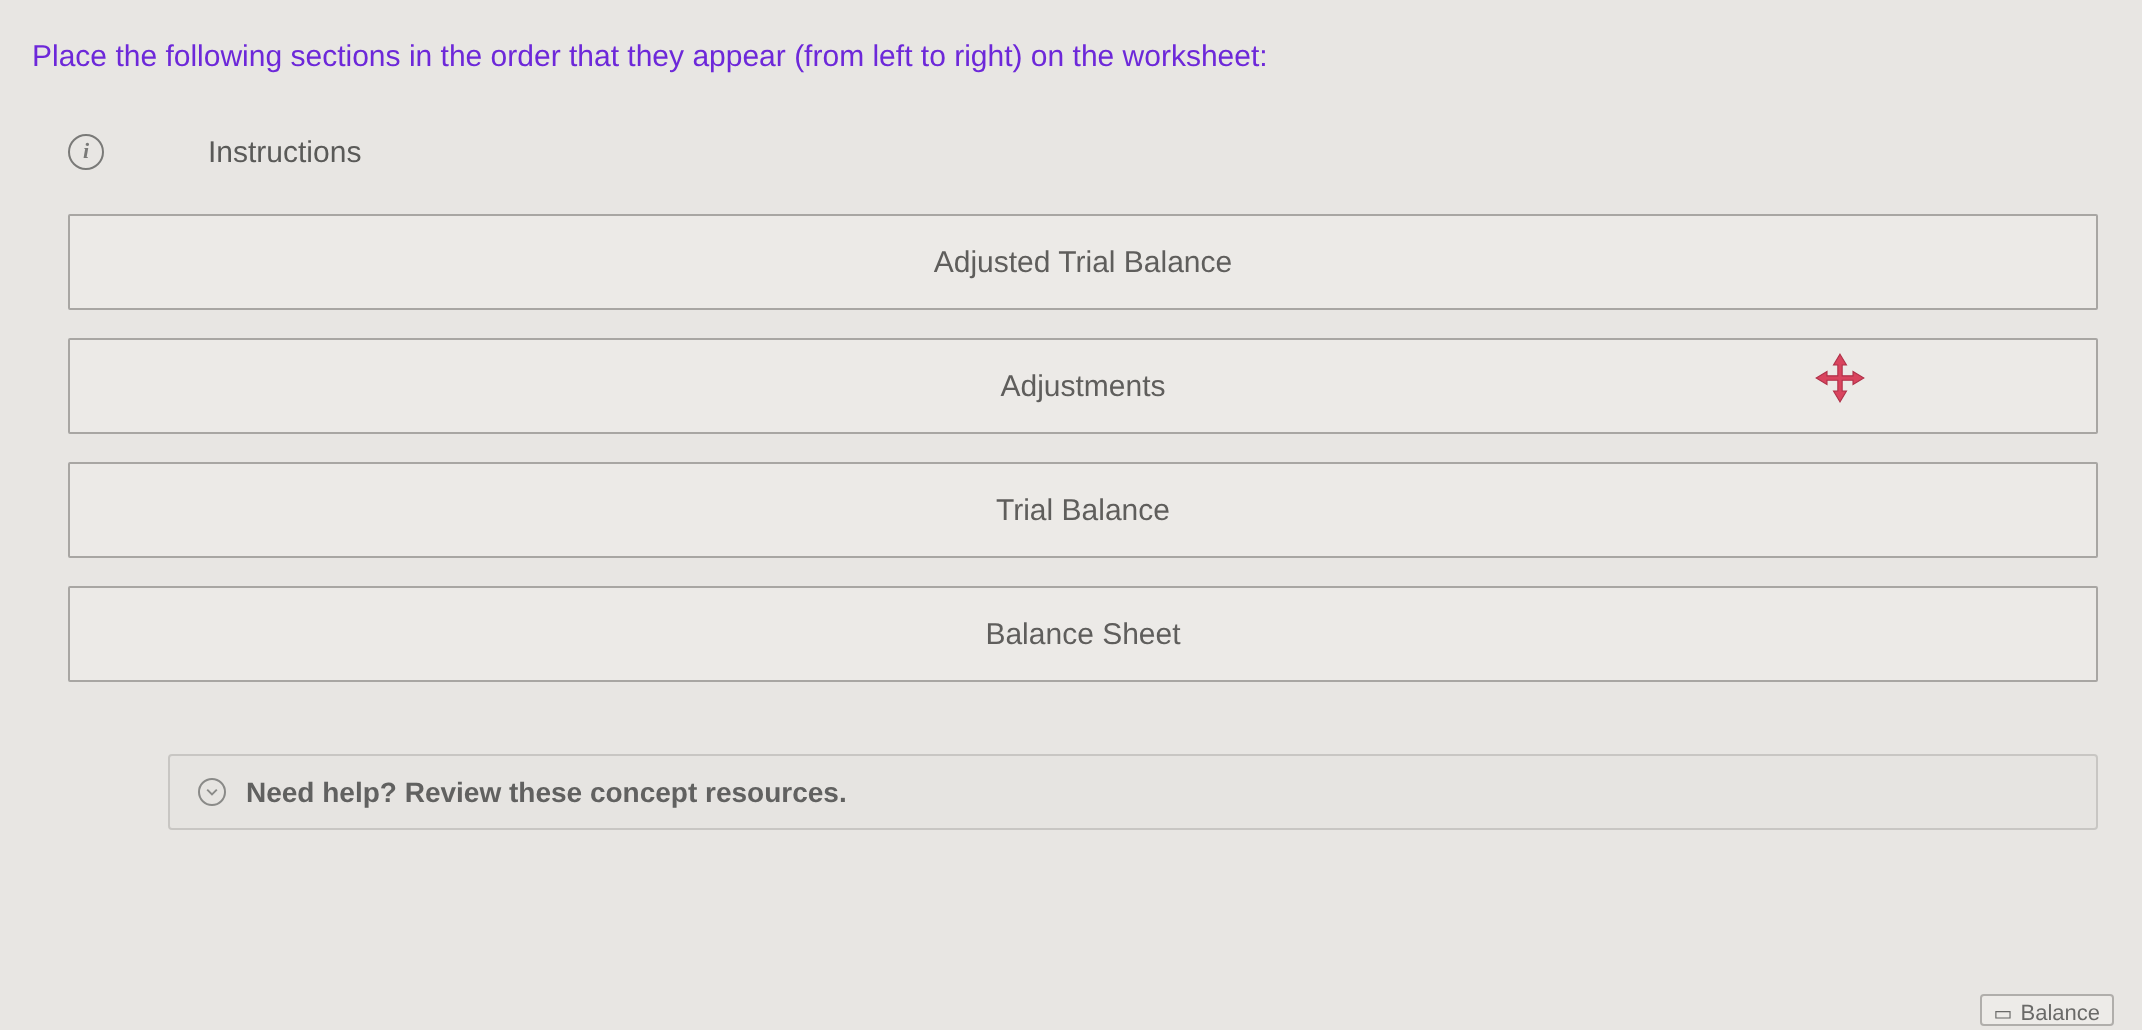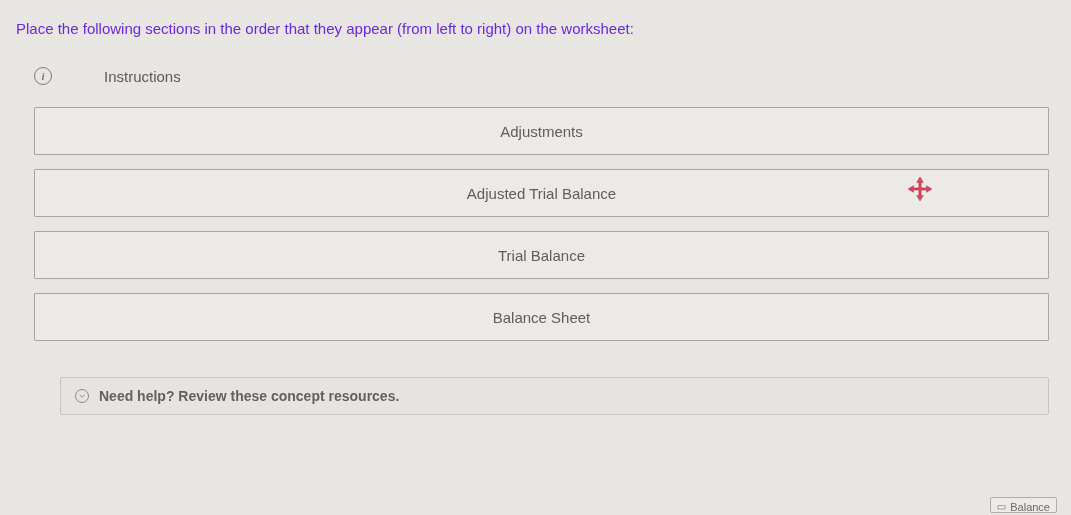--- a/index.html
+++ b/index.html
@@ -71,21 +71,21 @@
     }
     .move-cursor {
       position: absolute;
       top: 176px;
       right: 138px;
       width: 26px;
       height: 26px;
       pointer-events: none;
     }
     .help-section {
-      margin: 36px 22px 0 60px;
+      margin: 36px 22px 0 84px;
       border: 1px solid #c8c6c3;
       border-radius: 2px;
       padding: 10px 14px;
       display: flex;
       align-items: center;
       gap: 10px;
       background: #e6e4e1;
     }
     .chevron-icon {
       width: 14px;
@@ -128,24 +128,24 @@
 
 <div class="question-prompt">Place the following sections in the order that they appear (from left to right) on the worksheet:</div>
 
 <div class="instructions-row">
   <span class="info-icon">i</span>
   <span class="instructions-label">Instructions</span>
 </div>
 
 <div class="items-container">
   <div class="draggable-item">
-    <span class="item-label">Adjustments</span>
+    <span class="item-label">Adjusted Trial Balance</span>
   </div>
   <div class="draggable-item">
-    <span class="item-label">Adjusted Trial Balance</span>
+    <span class="item-label">Adjustments</span>
   </div>
   <div class="draggable-item">
     <span class="item-label">Trial Balance</span>
   </div>
   <div class="draggable-item">
     <span class="item-label">Balance Sheet</span>
   </div>
 </div>
 
 <div class="help-section">

